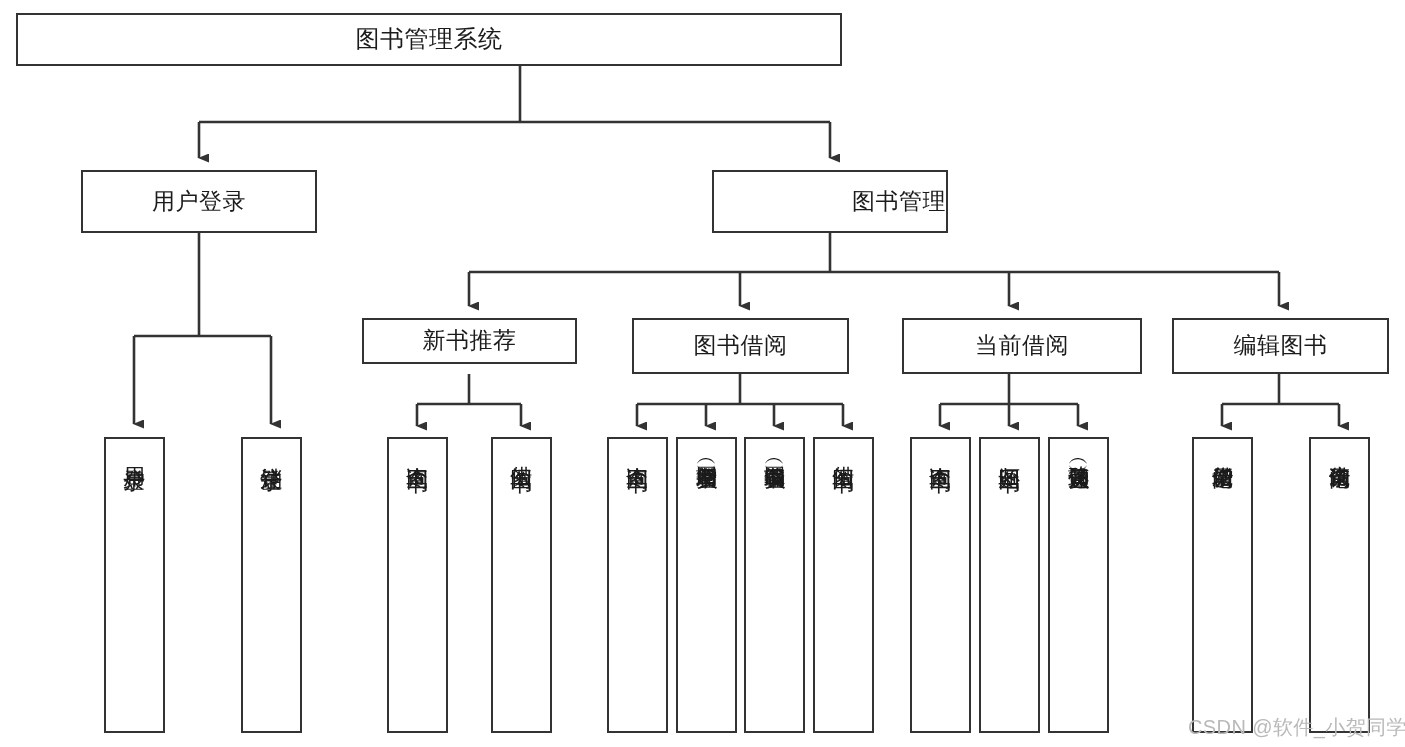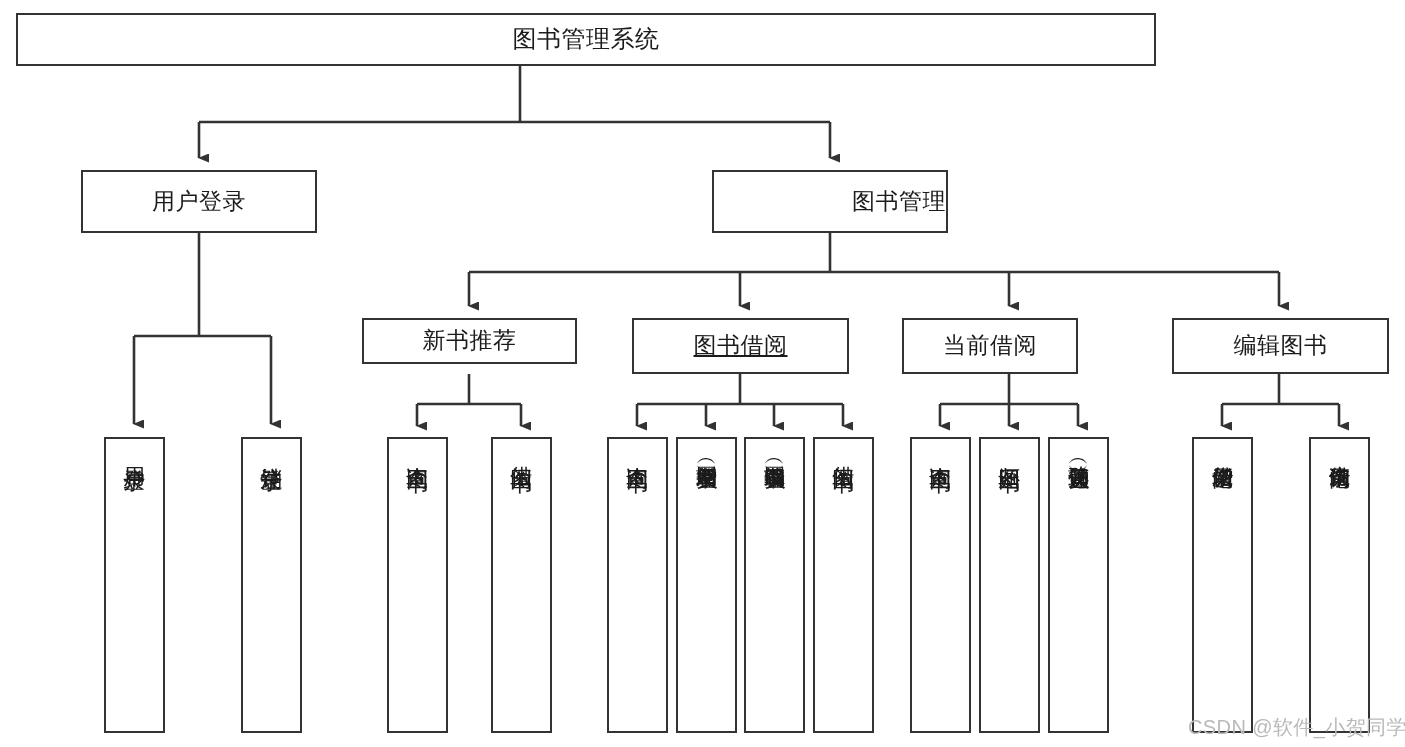--- a/index.html
+++ b/index.html
@@ -127,41 +127,41 @@
       <path d="M 1009 404 L 1009 426" marker-end="url(#arrowhead)"></path>
       <path d="M 1078 404 L 1078 426" marker-end="url(#arrowhead)"></path>
 
       <path d="M 1279 374 L 1279 404"></path>
       <path d="M 1222 404 L 1339 404"></path>
       <path d="M 1222 404 L 1222 426" marker-end="url(#arrowhead)"></path>
       <path d="M 1339 404 L 1339 426" marker-end="url(#arrowhead)"></path>
     </g>
   </svg>
 
-  <div class="node horizontal root" style="left:16px; top:13px; width:1140px; height:53px;">
+  <div class="node horizontal root" style="left:16px; top:13px; width:826px; height:53px;">
     <span class="node-label">图书管理系统</span>
   </div>
 
   <div class="node horizontal" style="left:81px; top:170px; width:236px; height:63px;">
     <span class="node-label">用户登录</span>
   </div>
 
   <div class="node horizontal" style="left:712px; top:170px; width:236px; height:63px;justify-content:flex-end;">
     <span class="node-label">图书管理</span>
   </div>
 
   <div class="node horizontal" style="left:362px; top:318px; width:215px; height:46px;">
     <span class="node-label">新书推荐</span>
   </div>
 
-  <div class="node horizontal" style="left:632px; top:318px; width:217px; height:56px;text-decoration:underline;">
+  <div class="node horizontal" style="left:632px; top:318px; width:217px; height:56px;">
     <span class="node-label">图书借阅</span>
   </div>
 
-  <div class="node horizontal" style="left:902px; top:318px; width:176px; height:56px;">
+  <div class="node horizontal" style="left:902px; top:318px; width:240px; height:56px;">
     <span class="node-label">当前借阅</span>
   </div>
 
   <div class="node horizontal" style="left:1172px; top:318px; width:217px; height:56px;">
     <span class="node-label">编辑图书</span>
   </div>
 
   <div class="node leaf" style="left:104px; top:437px; width:61px; height:296px;">
     <span class="node-label">用户登录</span>
   </div>

